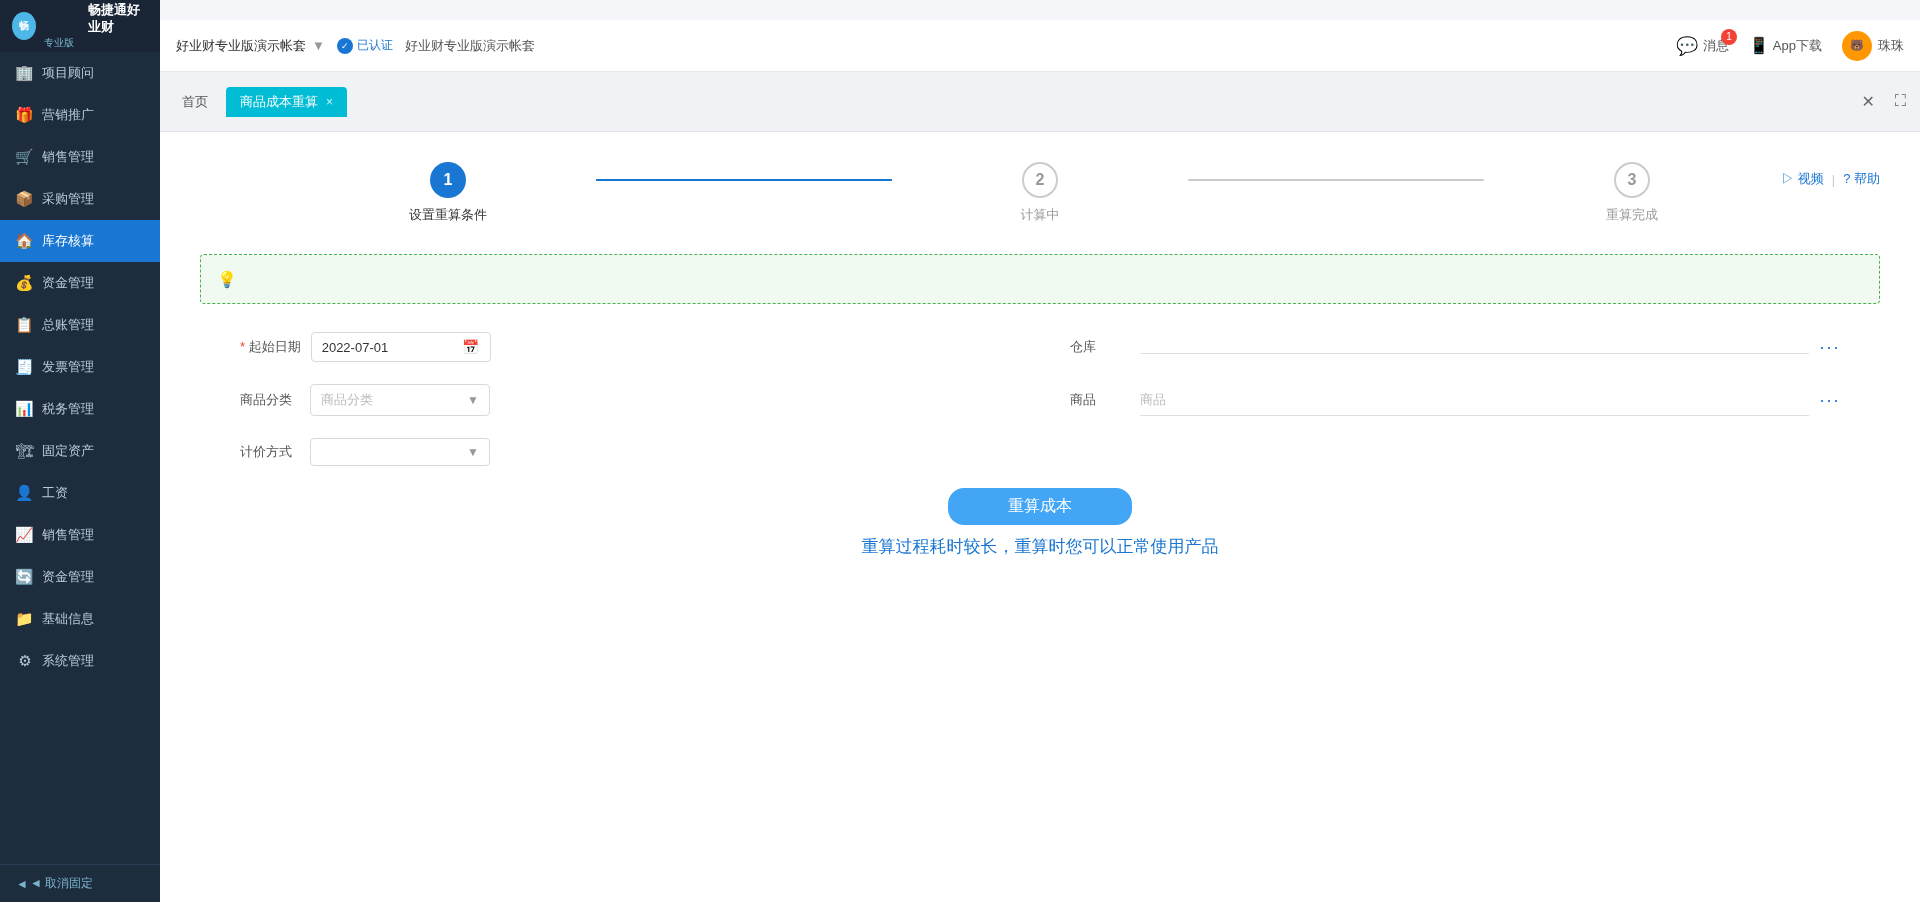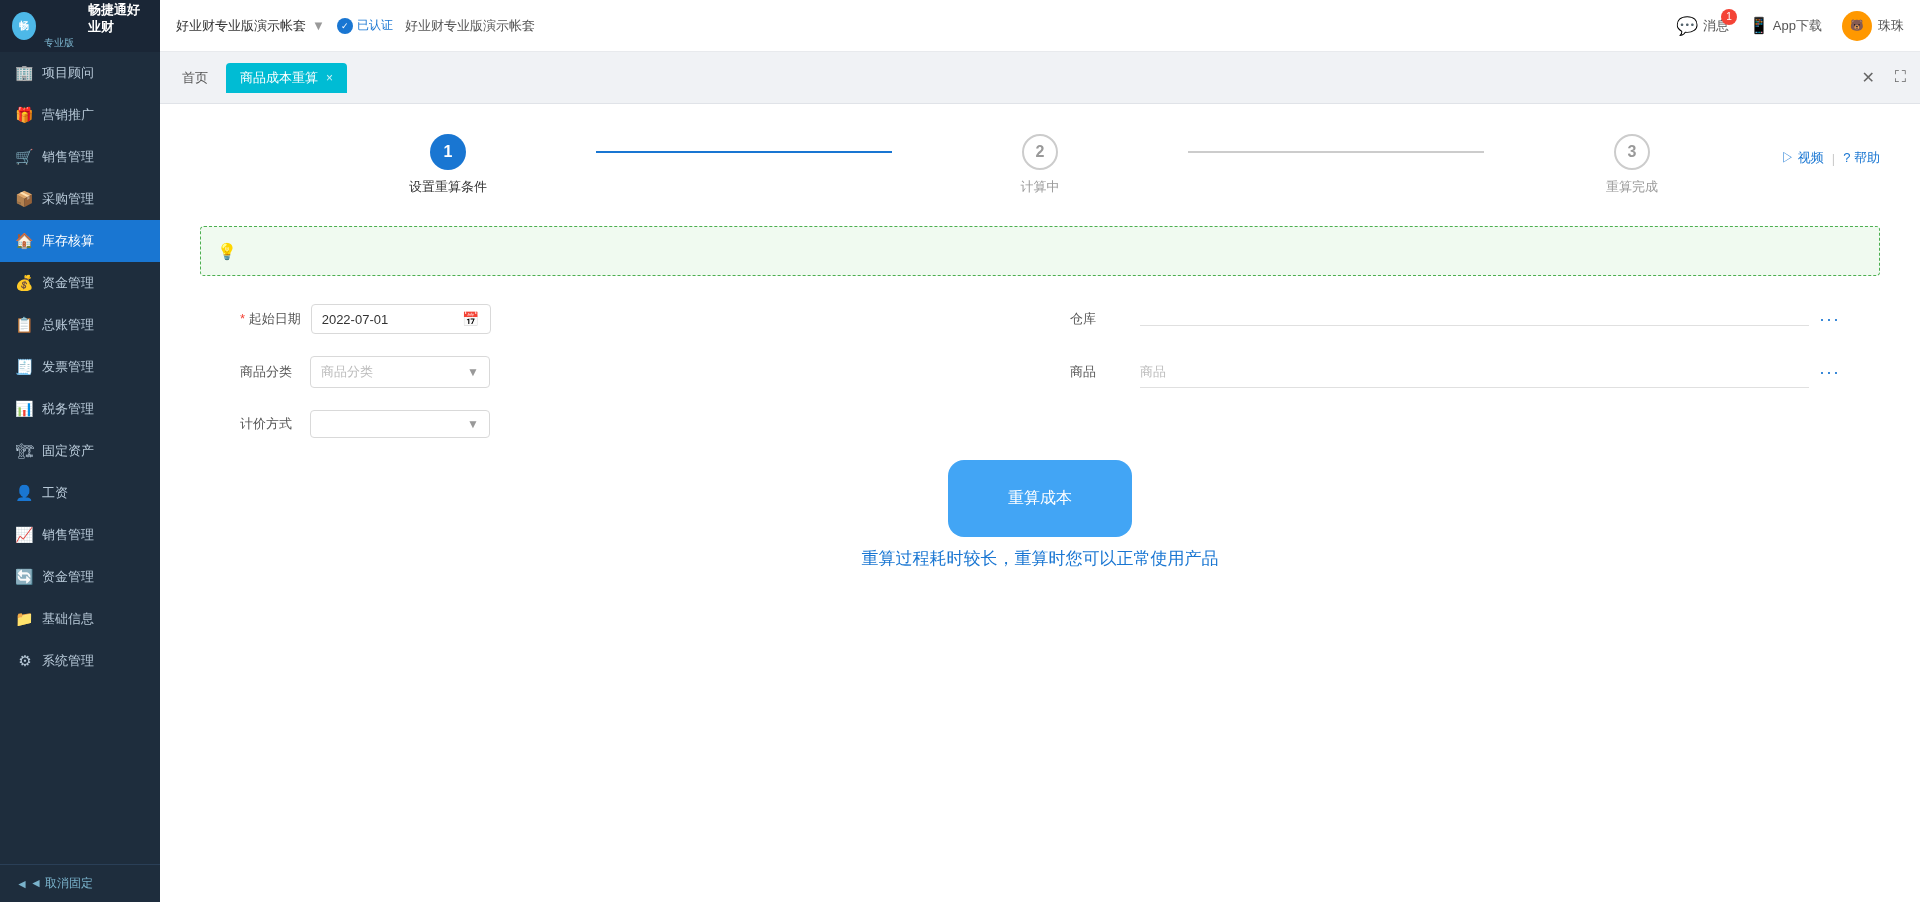--- a/index.html
+++ b/index.html
@@ -84,20 +84,21 @@
       cursor: pointer;
     }
 
     
     .main {
       flex: 1;
       display: flex;
       flex-direction: column;
       background: #404040;
       overflow: hidden;
+      margin-top: 20px;
     }
 
     
     .topbar {
       background: white;
       height: 52px;
       display: flex;
       align-items: center;
       padding: 0 16px;
       border-bottom: 1px solid #e8eaed;
@@ -175,21 +176,21 @@
       color: white;
       font-size: 11px;
     }
 
     
     .tabbar {
       background: #f0f2f5;
       display: flex;
       align-items: center;
       padding: 0 8px;
-      height: 52px;
+      height: 60px;
       flex-shrink: 0;
       border-bottom: 1px solid #e0e3e8;
       gap: 4px;
     }
     .tab {
       padding: 6px 14px;
       font-size: 13px;
       cursor: pointer;
       border-radius: 4px 4px 0 0;
       display: flex;
@@ -279,21 +280,21 @@
       flex: 1;
       height: 2px;
       background: #ccc;
       margin-top: 17px;
       position: relative;
     }
     .step-line.active { background: #1976d2; }
     .steps-actions {
       position: absolute;
       right: 0;
-      top: 15px;
+      top: 8px;
       display: flex;
       align-items: center;
       gap: 8px;
       color: #1976d2;
       font-size: 13px;
     }
     .steps-actions span { cursor: pointer; }
     .steps-actions .divider { color: #ccc; }
 
     
@@ -405,21 +406,21 @@
       flex-direction: column;
       align-items: center;
       gap: 10px;
       margin-top: 10px;
     }
     .recalc-btn {
       background: #42a5f5;
       color: white;
       border: none;
       border-radius: 16px;
-      padding: 28px 60px;
+      padding: 8px 60px;
       font-size: 16px;
       cursor: pointer;
       font-family: Liberation Mono, monospace;
     }
     .recalc-note {
       color: #1976d2;
       font-size: 17px;
     }
 
     

